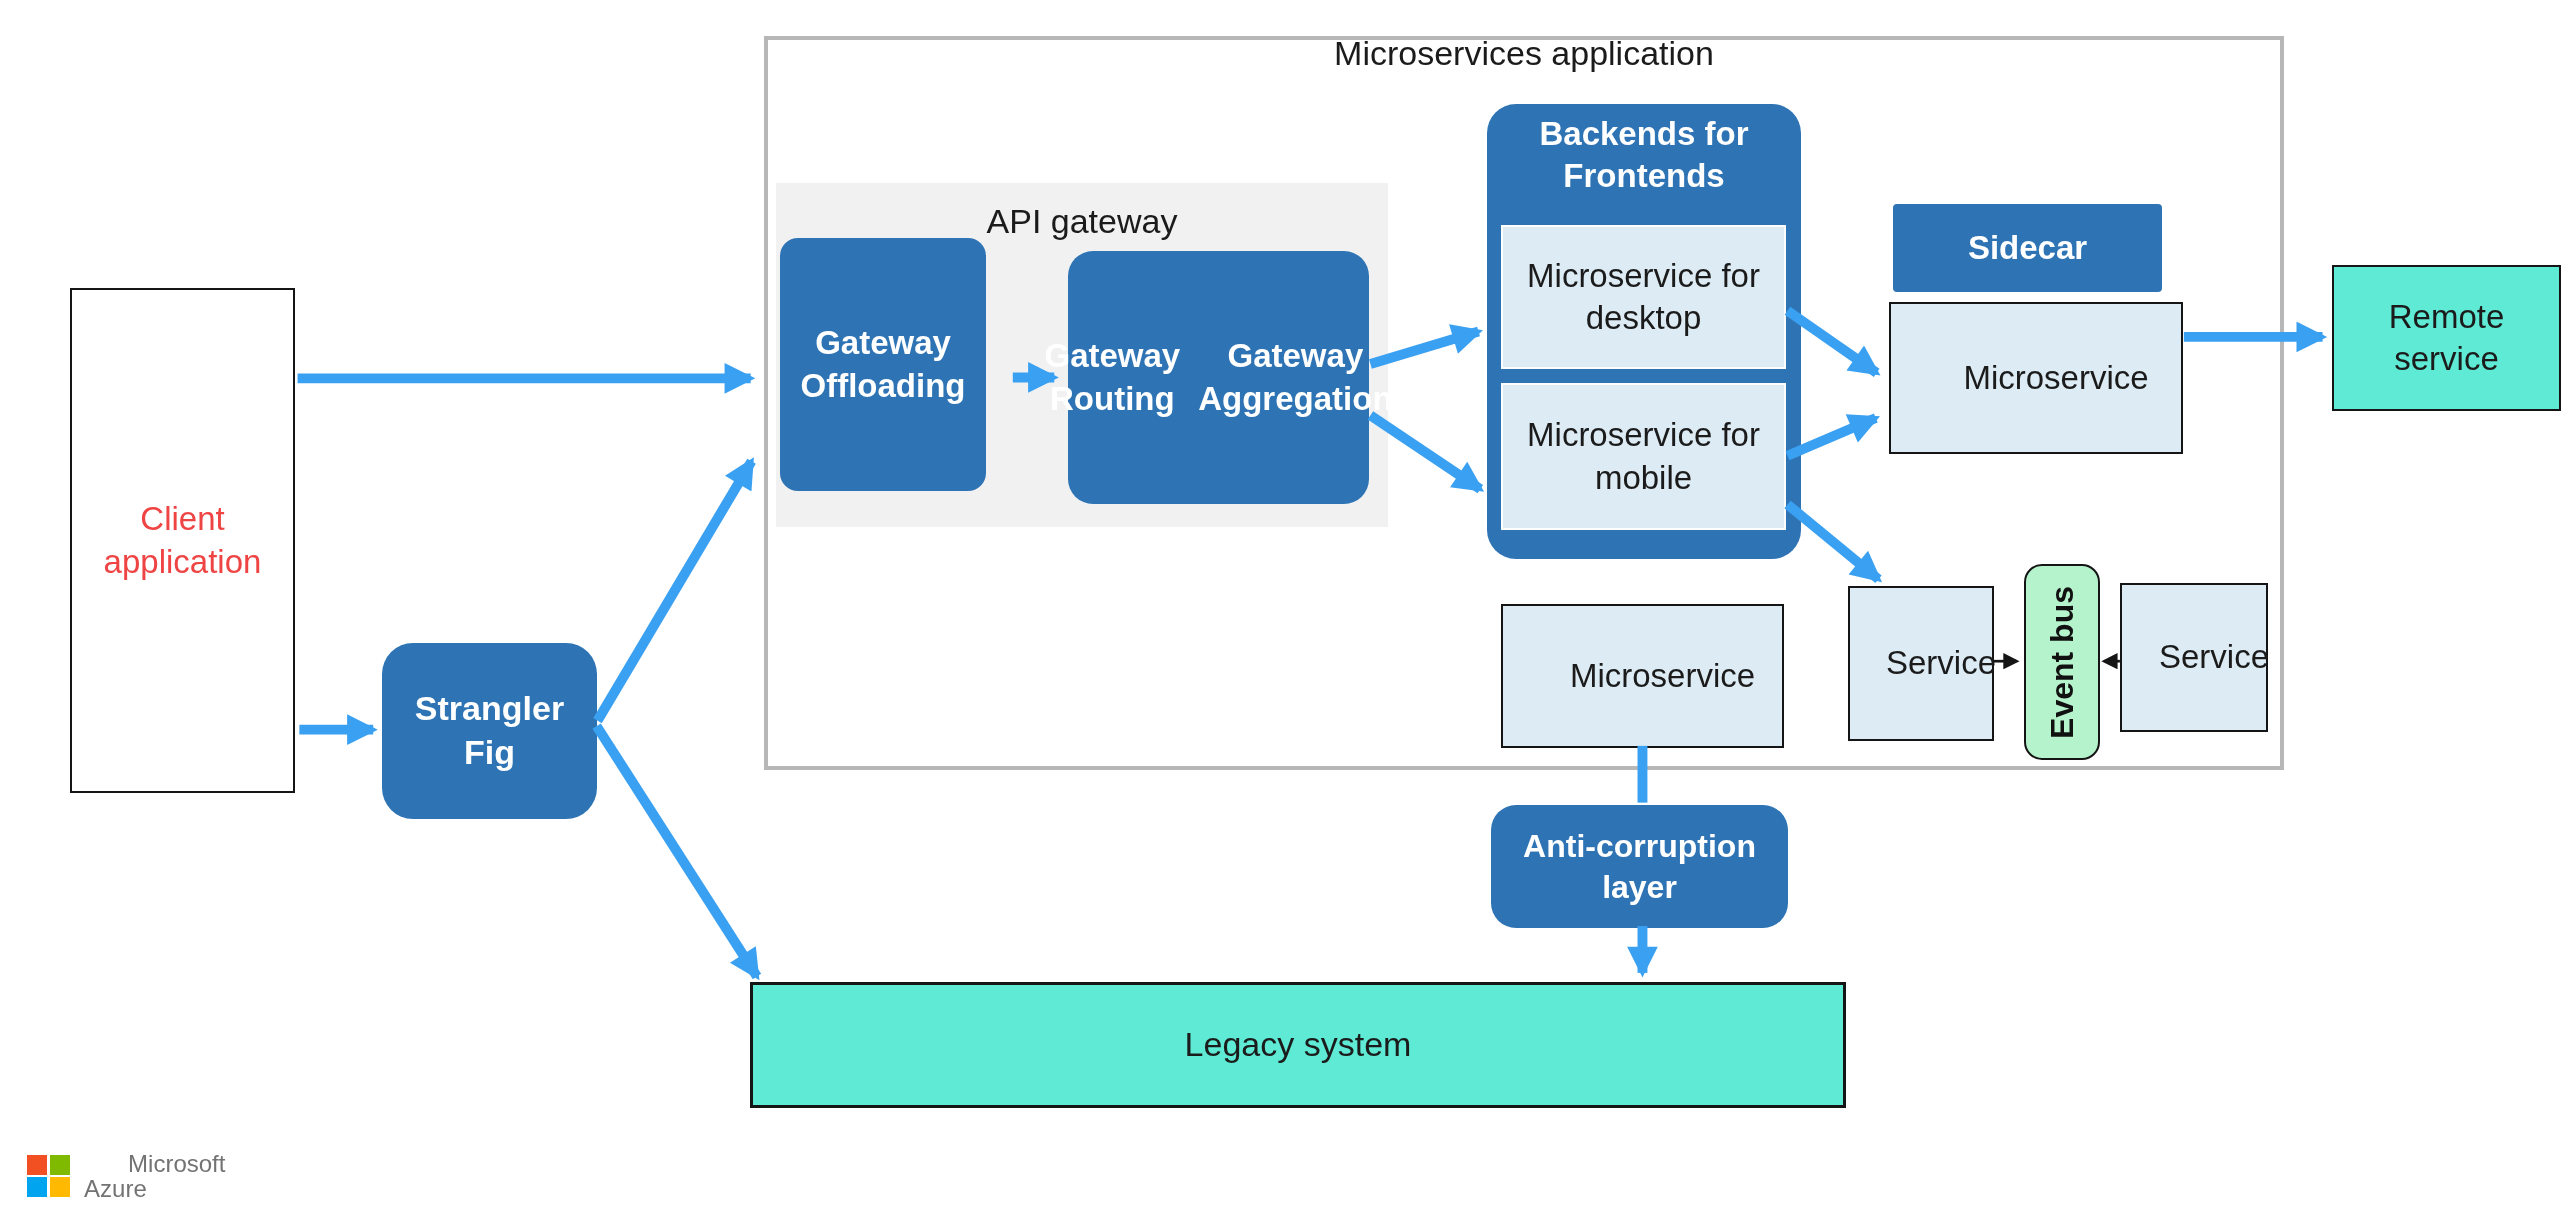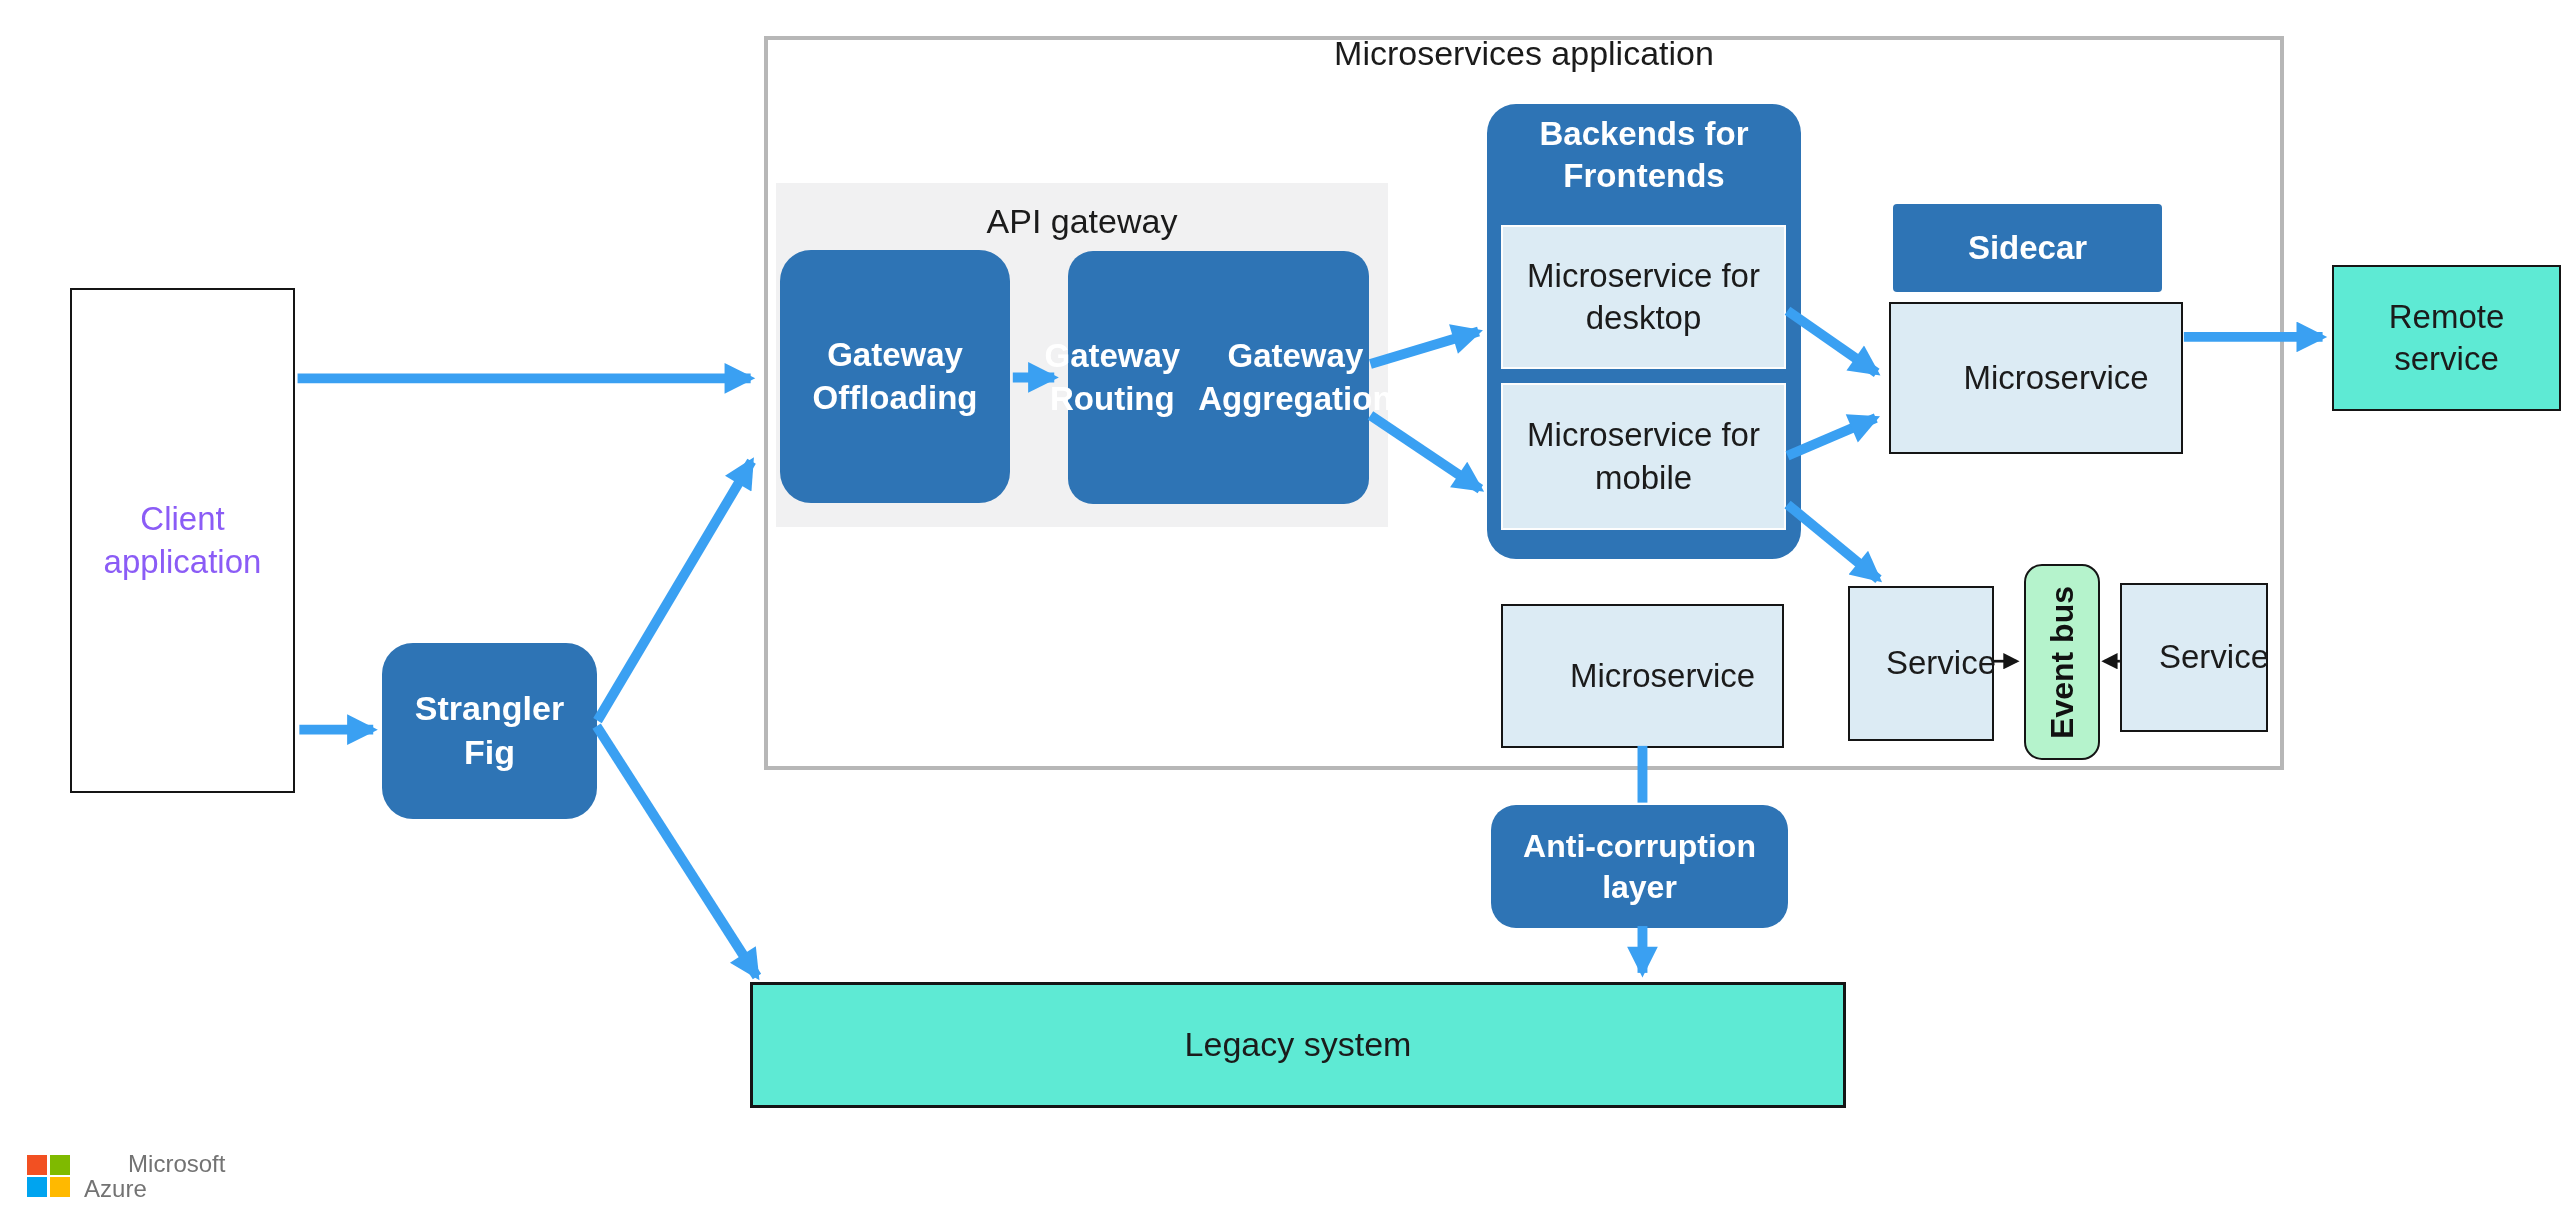--- a/index.html
+++ b/index.html
@@ -23,39 +23,39 @@
   }
   .lightbox{
     background:#DCEBF4;color:#1b1b1b;font-size:33px;
   }
   .darkborder{border:2.7px solid #151515;padding-left:40px;}
   .whiteborder{border:2.7px solid #fdfdfd;}
   .graybox{
     background:#5eead4;color:#1b1b1b;font-size:33px;border:2.7px solid #151515;
   }
   .plainbox{
-    background:#ffffff;color:#8b5cf6;font-size:33px;border:2.7px solid #151515;
+    background:#ffffff;color:#ef4444;font-size:33px;border:2.7px solid #151515;
   }
   #ms-app-container{
     position:absolute;left:764px;top:36px;width:1520px;height:734px;
     background:#ffffff;border:4.5px solid #b7b7b7;box-sizing:border-box;
   }
   #ms-app-title{
     position:absolute;left:764px;top:34px;width:1520px;
     text-align:center;font-size:34px;color:#1b1b1b;
   }
   #api-gateway-area{
     position:absolute;left:776px;top:183px;width:612px;height:344px;
     background:#f1f1f2;
   }
   #api-gateway-label{
     position:absolute;left:776px;top:202px;width:612px;
     text-align:center;font-size:34px;color:#1b1b1b;
   }
-  #gw-offloading{left:780px;top:250px;width:230px;height:253px;border-radius:31px;}
+  #gw-offloading{left:780px;top:238px;width:206px;height:253px;border-radius:18px;}
   #gw-combo{
     left:1068px;top:251px;width:301px;height:253px;border-radius:25px;
     flex-direction:row;align-items:stretch;padding:0;
   }
   #gw-combo .half{flex:1;display:flex;align-items:center;justify-content:center;}
   #gw-divider{height:2.7px;background:#ffffff;margin:0 9px;}
   #bff-container{
     left:1487px;top:104px;width:314px;height:455px;border-radius:29px;
     align-items:flex-start;
   }

